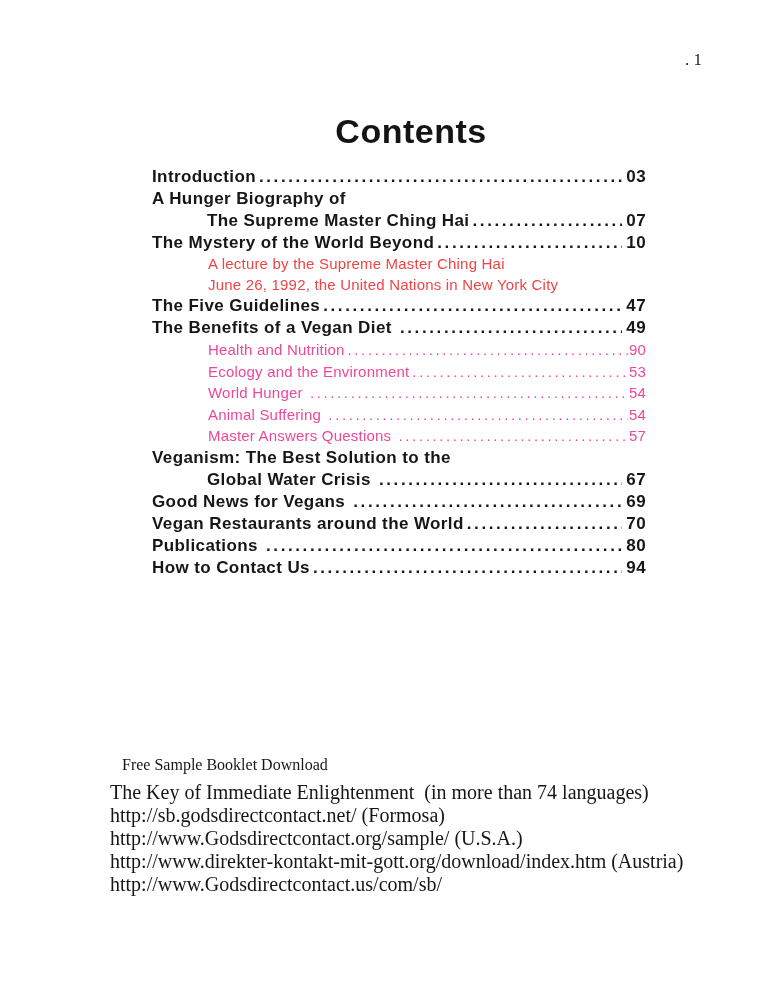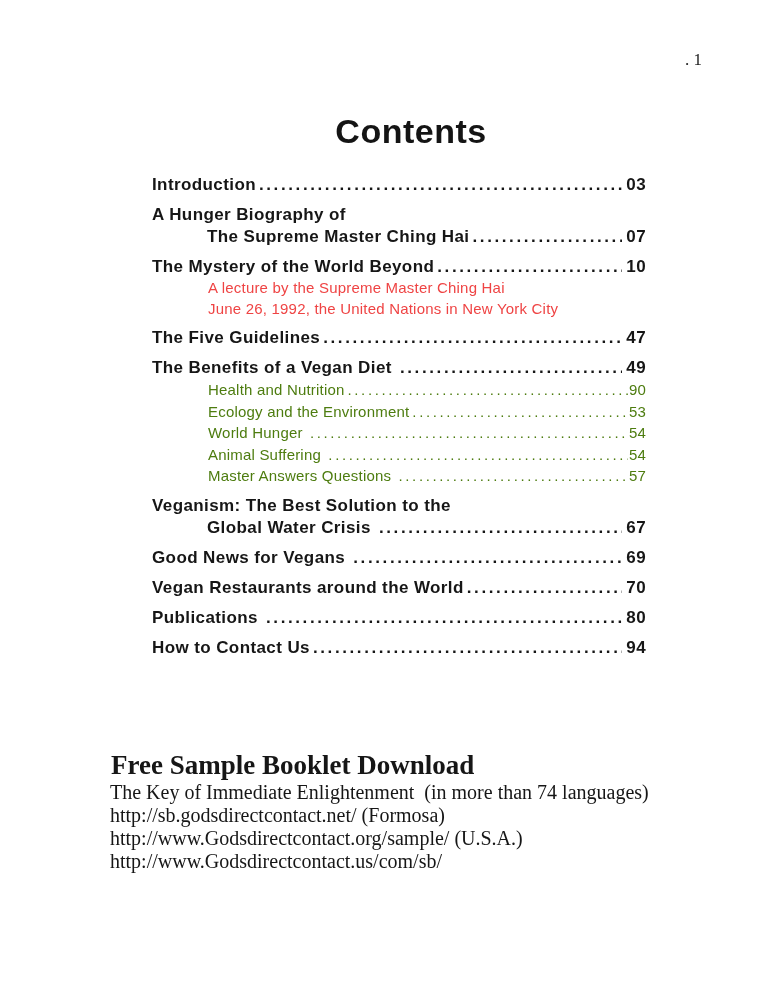--- a/index.html
+++ b/index.html
@@ -27,28 +27,28 @@
     letter-spacing: 0.5px;
     color: #141414;
   }
 
   .toc {
     position: absolute; top: 166px; left: 152px; width: 494px;
   }
   .row { display: flex; align-items: baseline; }
   .row-main {
     font-size: 17px; font-weight: bold;
-    line-height: 22px; margin-top: 8px;
+    line-height: 22px; margin-top: 0;
     letter-spacing: 0.4px; color: #161616;
   }
   .row-main.cont { margin-top: 0; padding-left: 55px; }
   .row-sub {
     font-size: 15px; font-weight: normal;
     line-height: 21.5px; padding-left: 56px;
-    letter-spacing: 0.2px; color: #4d7c0f;
+    letter-spacing: 0.2px; color: #ec4899;
   }
   .row-desc {
     font-size: 15px; font-weight: normal;
     line-height: 20.5px; padding-left: 56px;
     letter-spacing: 0.2px; color: #ef4444;
   }
   .label { flex: 0 0 auto; white-space: pre; }
   .dots {
     flex: 1 1 auto; overflow: hidden; white-space: nowrap;
     letter-spacing: 2.6px; padding-left: 3px;
@@ -58,22 +58,22 @@
   }
   .pg { flex: 0 0 auto; }
   .row-main .pg { padding-left: 4px; }
   .row-sub .pg { padding-left: 1px; }
 
   .download {
     position: absolute; top: 752px; left: 110px; width: 600px;
     font-family: "Liberation Serif", serif; color: #161616;
   }
   .download .head {
-    font-size: 27px; font-weight: bold; line-height: 26px;
-    margin: 0 0 3px 1px;
+    font-size: 16px; font-weight: normal; line-height: 26px;
+    margin: 0 0 3px 12px;
   }
   .download .line {
     font-size: 20px; line-height: 23px;
     white-space: pre-wrap;
   }
 </style>
 </head>
 <body>
 
 <div class="page">
@@ -183,16 +183,17 @@
       <span class="pg">94</span>
     </div>
 
   </div>
 
   <div class="download">
     <div class="head">Free Sample Booklet Download</div>
     <div class="line">The Key of Immediate Enlightenment  (in more than 74 languages)</div>
     <div class="line">http://sb.godsdirectcontact.net/ (Formosa)</div>
     <div class="line">http://www.Godsdirectcontact.org/sample/ (U.S.A.)</div>
+    <div class="line">http://www.direkter-kontakt-mit-gott.org/download/index.htm (Austria)</div>
     <div class="line">http://www.Godsdirectcontact.us/com/sb/</div>
   </div>
 
 </div>
 
 </body></html>

